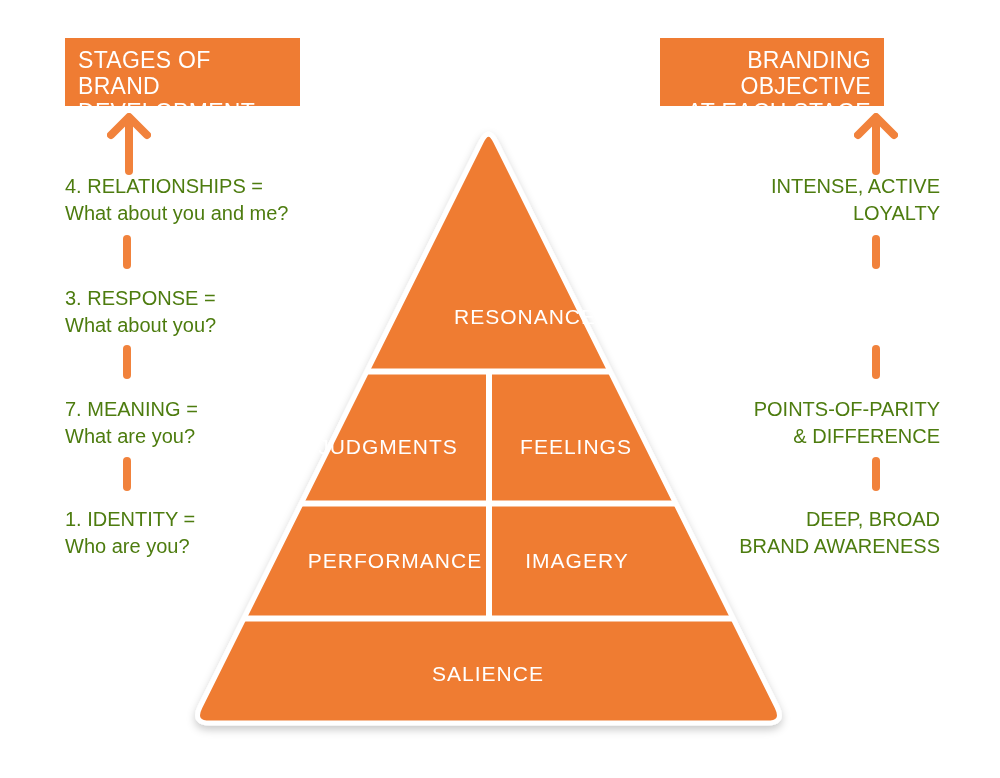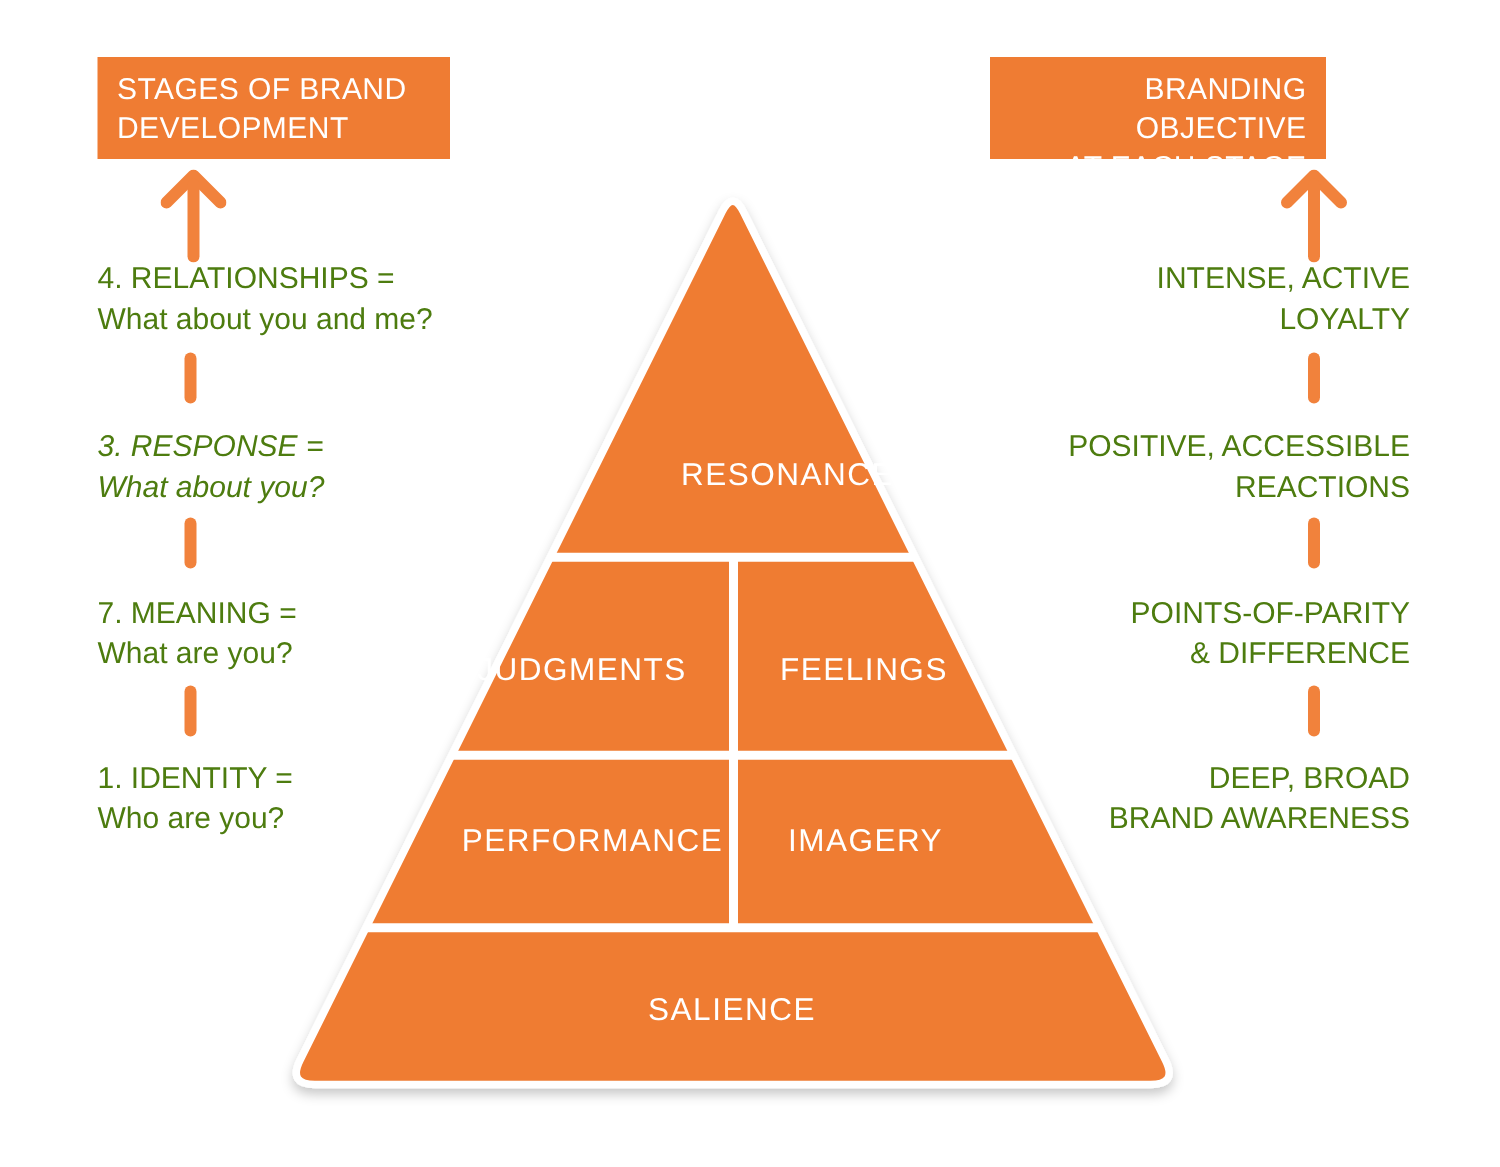--- a/index.html
+++ b/index.html
@@ -12,21 +12,21 @@
     overflow: hidden;
   }
   
   .hdr {
     position: absolute;
     top: 38px;
     height: 68px;
     box-sizing: border-box;
     background: #EF7C33;
     color: #ffffff;
-    font-size: 20px;
+    font-size: 23px;
     line-height: 26px;
     padding: 9px 13px 0 13px;
     letter-spacing: 0.3px;
   }
   .hdr-left  { left: 65px;  width: 235px; text-align: left; }
   .hdr-right { left: 660px; width: 224px; text-align: right; }
   .hdr span { display: block; }
 
   
   .stage, .objective {
@@ -86,21 +86,21 @@
     <path d="M4 22 L22 4 L40 22" fill="none" stroke="#F1823C" stroke-width="8" stroke-linecap="round" stroke-linejoin="round"></path>
     <path d="M22 10 L22 58" fill="none" stroke="#F1823C" stroke-width="8" stroke-linecap="round"></path>
   </svg>
 
   <div class="stage" style="top:173px;">
     <span>4. RELATIONSHIPS =</span>
     <span>What about you and me?</span>
   </div>
   <div class="dash" style="left:123px; top:235px;"></div>
 
-  <div class="stage" style="top:285px;font-style:italic;">
+  <div class="stage" style="top:285px;">
     <span>3. RESPONSE =</span>
     <span>What about you?</span>
   </div>
   <div class="dash" style="left:123px; top:345px;"></div>
 
   <div class="stage" style="top:396px;">
     <span>7. MEANING =</span>
     <span>What are you?</span>
   </div>
   <div class="dash" style="left:123px; top:457px;"></div>
@@ -109,24 +109,20 @@
     <span>1. IDENTITY =</span>
     <span>Who are you?</span>
   </div>
 
   <div class="objective" style="top:173px;">
     <span>INTENSE, ACTIVE</span>
     <span>LOYALTY</span>
   </div>
   <div class="dash" style="left:872px; top:235px;"></div>
 
-  <div class="objective" style="top:285px;">
-    <span>POSITIVE, ACCESSIBLE</span>
-    <span>REACTIONS</span>
-  </div>
   <div class="dash" style="left:872px; top:345px;"></div>
 
   <div class="objective" style="top:396px;">
     <span>POINTS-OF-PARITY</span>
     <span>&amp; DIFFERENCE</span>
   </div>
   <div class="dash" style="left:872px; top:457px;"></div>
 
   <div class="objective" style="top:506px;">
     <span>DEEP, BROAD</span>

